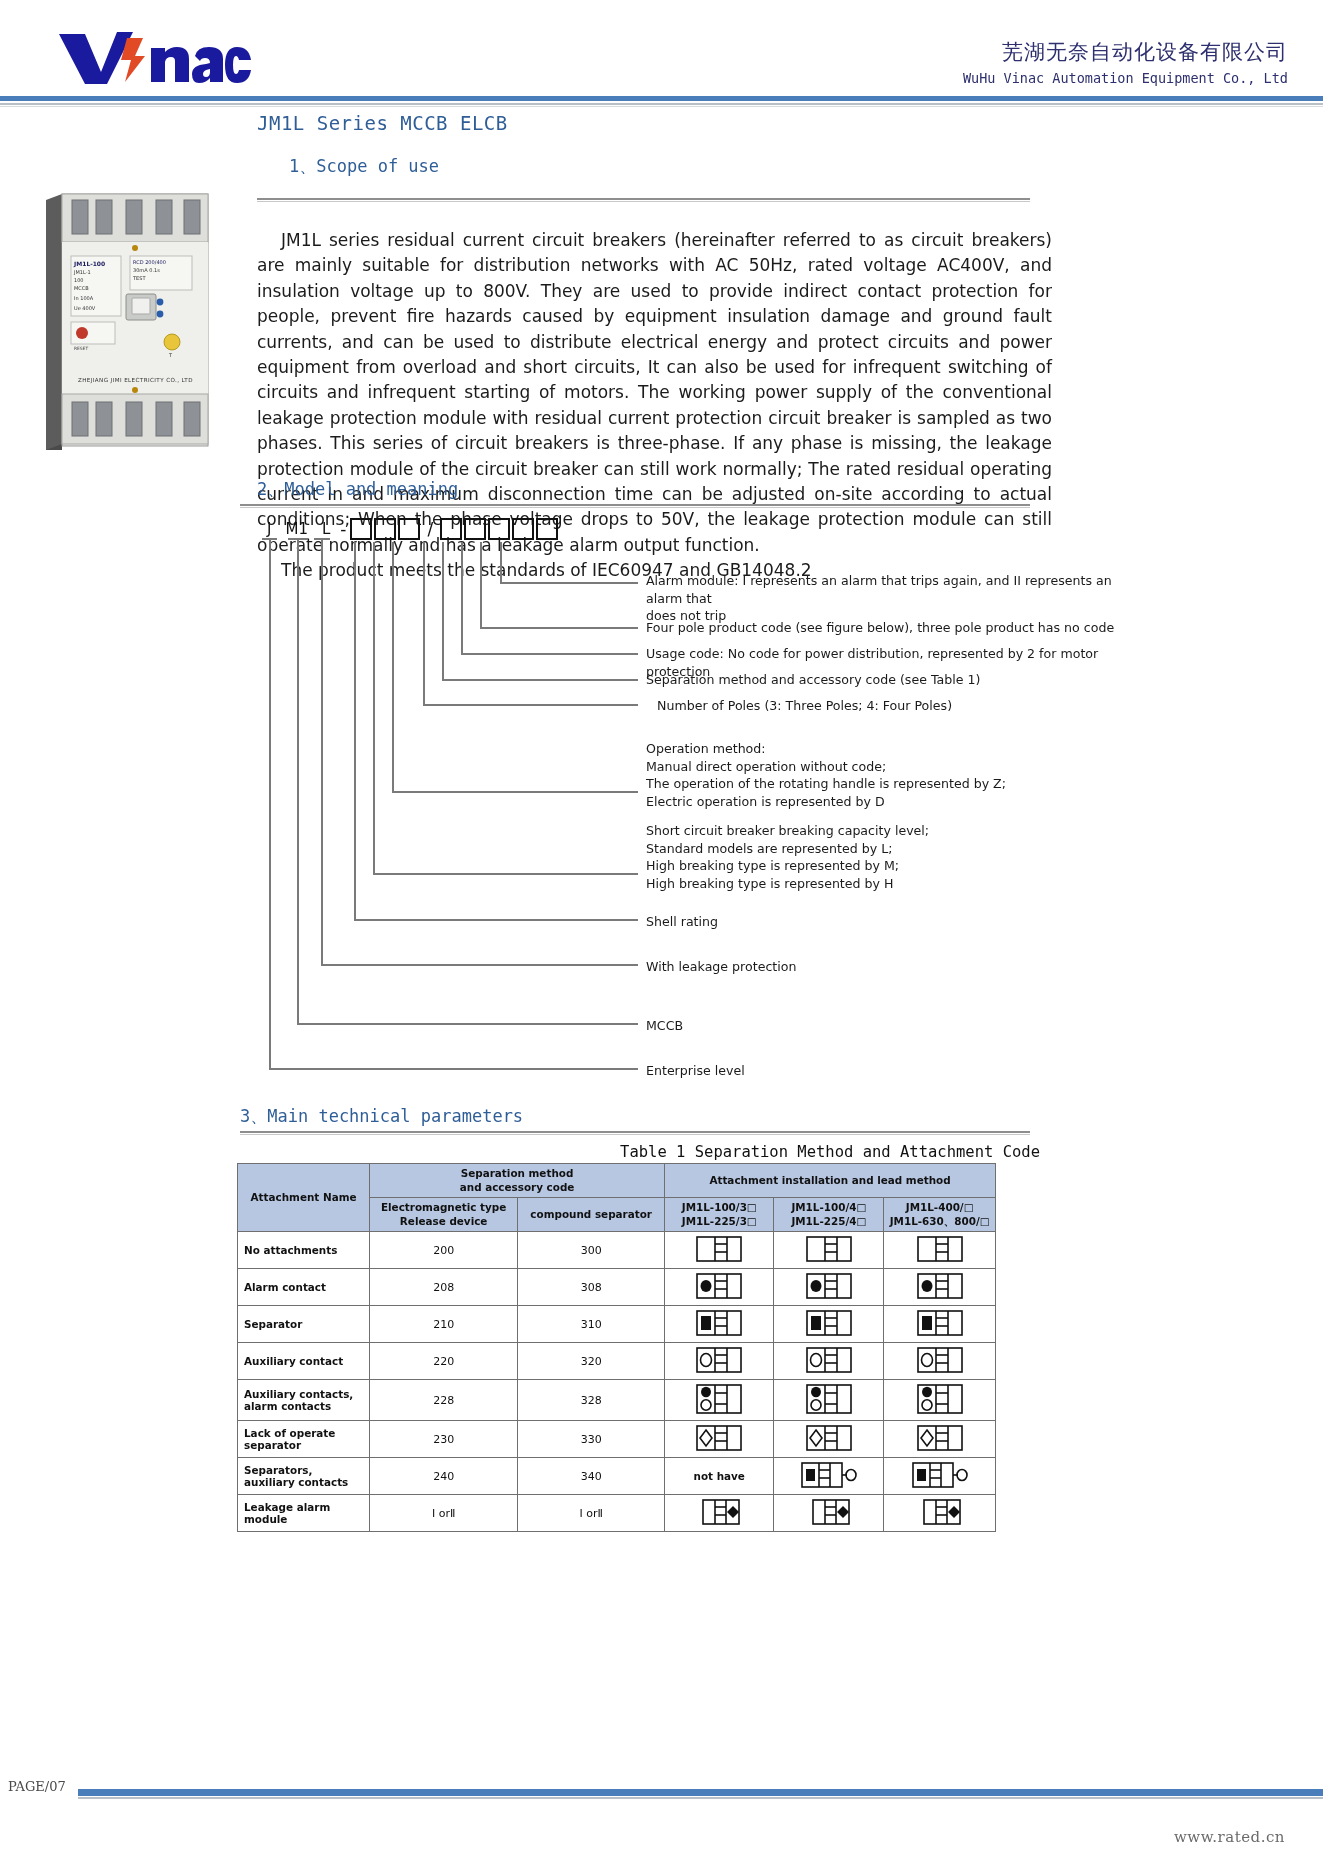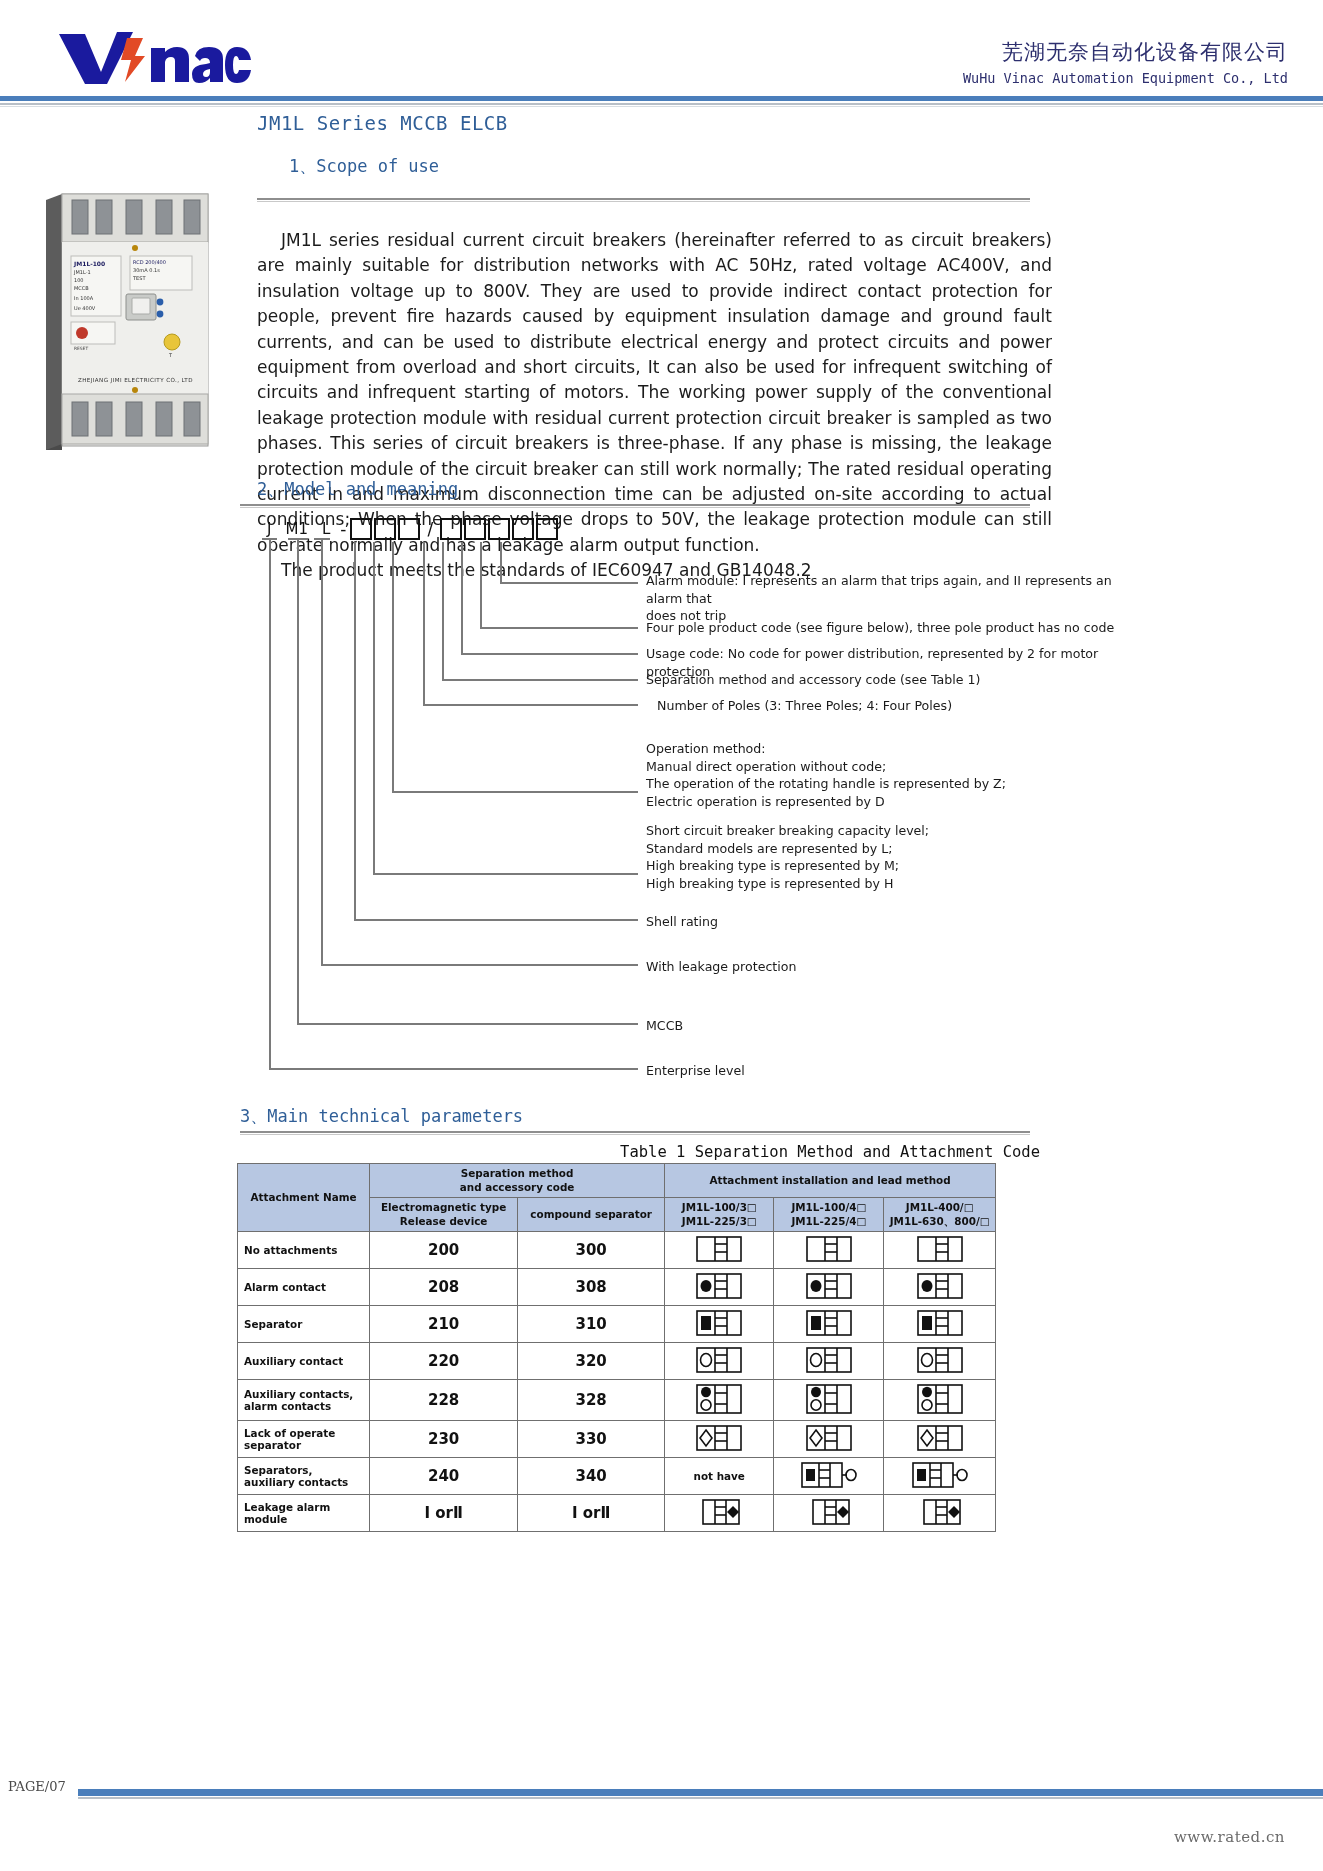--- a/index.html
+++ b/index.html
@@ -132,21 +132,21 @@
   }
   table.spec thead th{
     background:#b7c7e2;
     font-weight:bold;
     line-height:13.5px;
   }
   table.spec td.name{
     text-align:left;padding-left:6px;font-weight:bold;
     font-size:10.4px;line-height:12.5px;
   }
-  table.spec td.code{font-weight:bold;font-size:15px;}
+  table.spec td.code{font-weight:normal;font-size:11px;}
   table.spec td.sym{padding:2px 0;}
   .h-attname{width:132px;}
   .h-em{width:148px;}
   .h-cs{width:150px;}
   .h-m1{width:110px;}
   .h-m2{width:110px;}
   .h-m3{width:112px;}
 
   
   .glyph{display:inline-block;}

